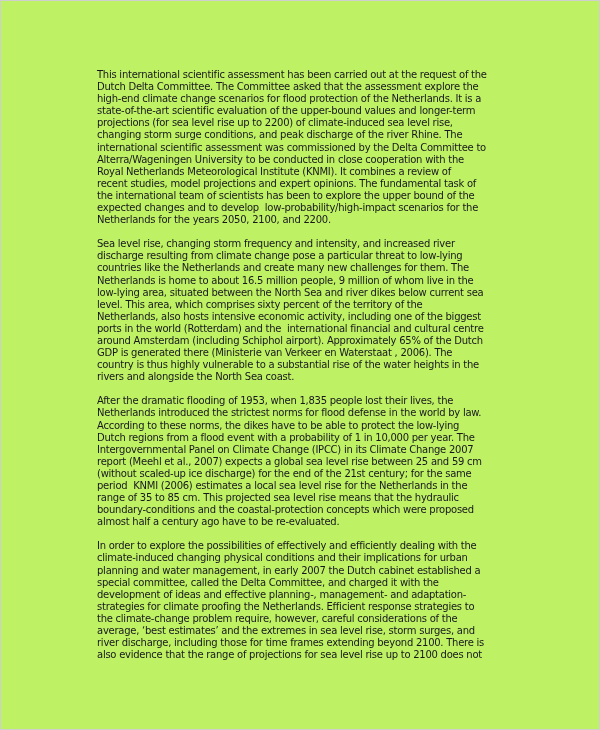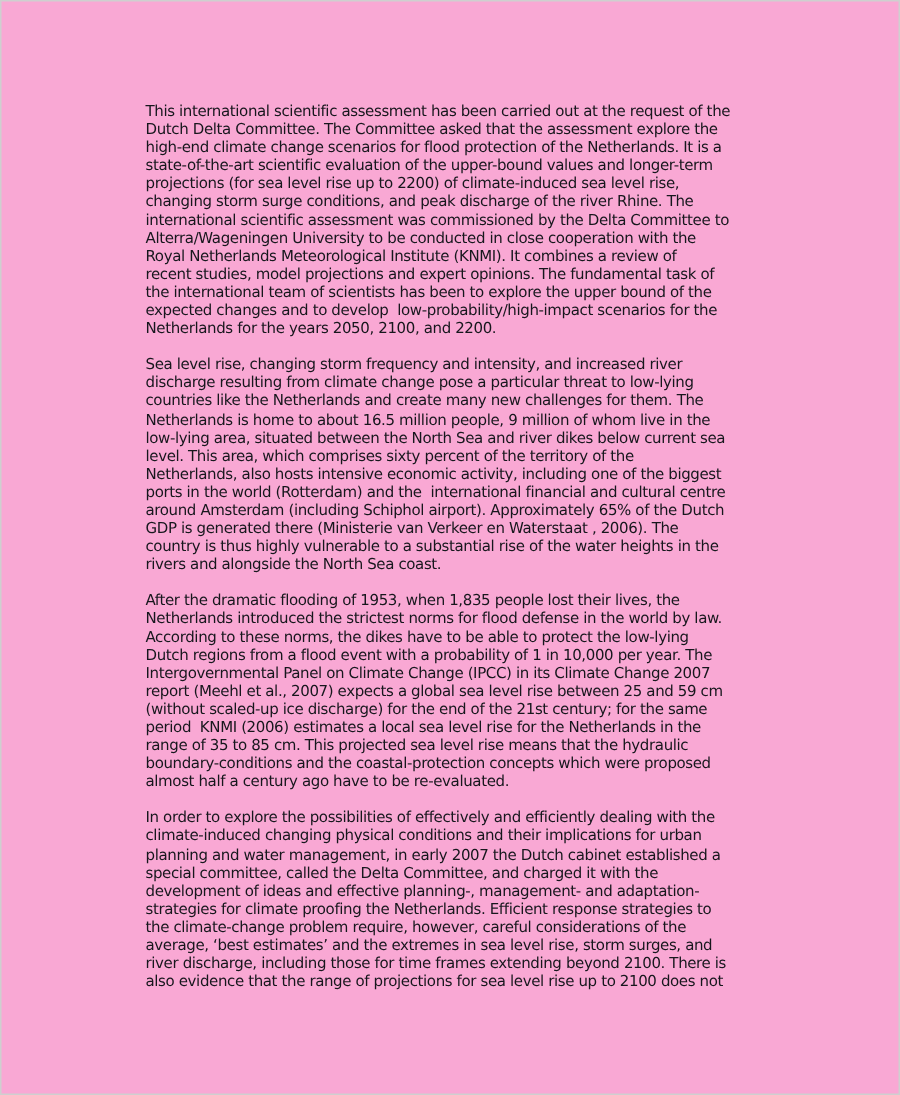--- a/index.html
+++ b/index.html
@@ -5,21 +5,21 @@
   html, body {
     margin: 0;
     padding: 0;
     background: #ffffff;
   }
   .page {
     position: relative;
     width: 600px;
     height: 730px;
     box-sizing: border-box;
-    background: #f9a8d4;
+    background: #bef264;
     border: 1px solid #cfcfcf;
     overflow: hidden;
     font-family: "DejaVu Sans", sans-serif;
   }
   .text-block {
     position: absolute;
     left: 96px;
     top: 68px;
     width: 420px;
   }

